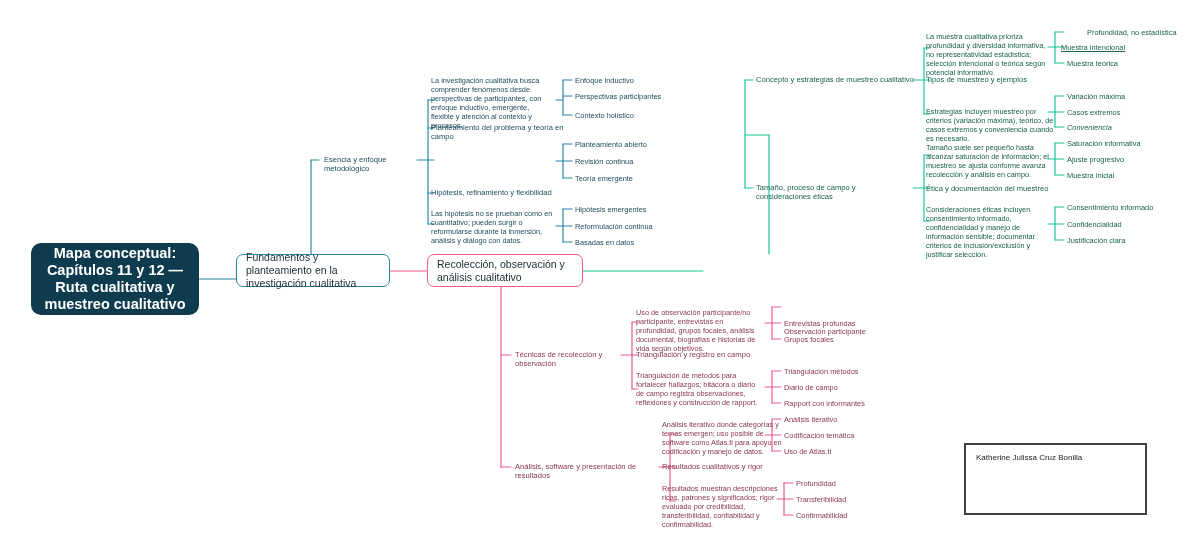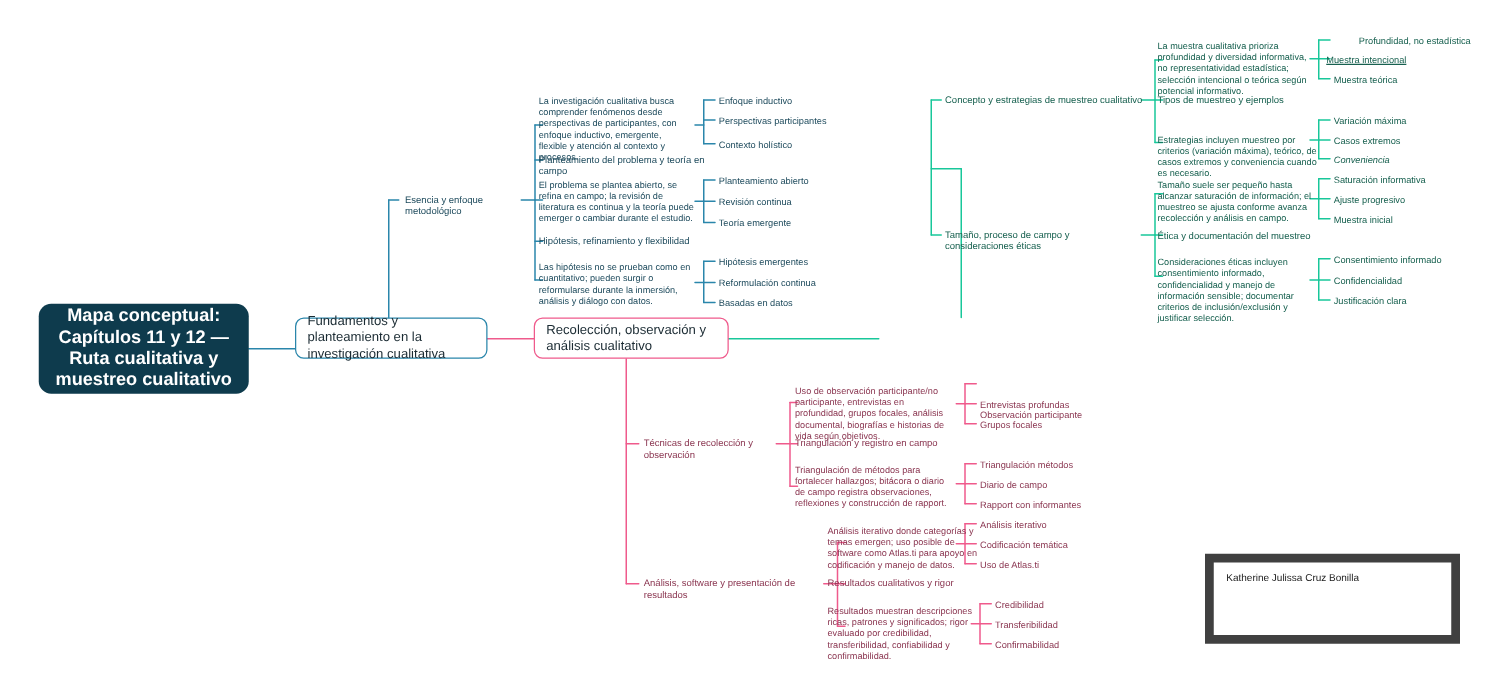--- a/index.html
+++ b/index.html
@@ -86,23 +86,23 @@
 
   .leaf.lvl2 { font-size: 7.6px; }
   .leaf.para { font-weight: normal; }
   .leaf.lvl3 { font-size: 7.4px; }
 
   
   .sig-box {
     position: absolute;
     left: 964px;
     top: 443px;
-    width: 204px;
+    width: 183px;
     height: 72px;
-    border: 7px solid #404040;
+    border: 2px solid #404040;
     background: #ffffff;
     box-sizing: border-box;
     padding: 8px 10px;
     font-size: 8px;
     color: #1b1b1b;
   }
 </style>
 </head>
 <body>
 
@@ -239,21 +239,20 @@
     <span>Recolección, observación y análisis cualitativo</span>
   </div>
 
 
   <div class="leaf blue lvl2" style="left:324px; top:155px; width:95px;">Esencia y enfoque metodológico</div>
 
   <div class="leaf blue para" style="left:431px; top:76px; width:120px;">La investigación cualitativa busca comprender fenómenos desde perspectivas de participantes, con enfoque inductivo, emergente, flexible y atención al contexto y procesos.</div>
 
   <div class="leaf blue lvl2" style="left:431px; top:123px; width:140px;">Planteamiento del problema y teoría en campo</div>
 
-  <div class="leaf blue para" style="left:431px; top:143px; width:125px;">El problema se plantea abierto, se refina en campo; la revisión de literatura es continua y la teoría puede emerger o cambiar durante el estudio.</div>
 
   <div class="leaf blue lvl2" style="left:431px; top:188px; width:140px;">Hipótesis, refinamiento y flexibilidad</div>
 
   <div class="leaf blue para" style="left:431px; top:209px; width:122px;">Las hipótesis no se prueban como en cuantitativo; pueden surgir o reformularse durante la inmersión, análisis y diálogo con datos.</div>
 
   <div class="leaf blue lvl3" style="left:575px; top:76px;">Enfoque inductivo</div>
   <div class="leaf blue lvl3" style="left:575px; top:92px;">Perspectivas participantes</div>
   <div class="leaf blue lvl3" style="left:575px; top:111px;">Contexto holístico</div>
 
   <div class="leaf blue lvl3" style="left:575px; top:140px;">Planteamiento abierto</div>
@@ -285,21 +284,21 @@
   <div class="leaf pink para" style="left:662px; top:420px; width:128px;">Análisis iterativo donde categorías y temas emergen; uso posible de software como Atlas.ti para apoyo en codificación y manejo de datos.</div>
 
   <div class="leaf pink lvl2" style="left:662px; top:462px; width:130px;">Resultados cualitativos y rigor</div>
 
   <div class="leaf pink para" style="left:662px; top:484px; width:128px;">Resultados muestran descripciones ricas, patrones y significados; rigor evaluado por credibilidad, transferibilidad, confiabilidad y confirmabilidad.</div>
 
   <div class="leaf pink lvl3" style="left:784px; top:415px;">Análisis iterativo</div>
   <div class="leaf pink lvl3" style="left:784px; top:431px;">Codificación temática</div>
   <div class="leaf pink lvl3" style="left:784px; top:447px;">Uso de Atlas.ti</div>
 
-  <div class="leaf pink lvl3" style="left:796px; top:479px;">Credibilidad</div>
+  <div class="leaf pink lvl3" style="left:796px; top:479px;">Profundidad</div>
   <div class="leaf pink lvl3" style="left:796px; top:495px;">Transferibilidad</div>
   <div class="leaf pink lvl3" style="left:796px; top:511px;">Confirmabilidad</div>
 
   <div class="leaf green lvl2" style="left:756px; top:75px; width:160px;">Concepto y estrategias de muestreo cualitativo</div>
 
   <div class="leaf green para" style="left:926px; top:32px; width:124px;">La muestra cualitativa prioriza profundidad y diversidad informativa, no representatividad estadística; selección intencional o teórica según potencial informativo.</div>
 
   <div class="leaf green lvl2" style="left:926px; top:75px; width:120px;">Tipos de muestreo y ejemplos</div>
 
   <div class="leaf green para" style="left:926px; top:107px; width:128px;">Estrategias incluyen muestreo por criterios (variación máxima), teórico, de casos extremos y conveniencia cuando es necesario.</div>

